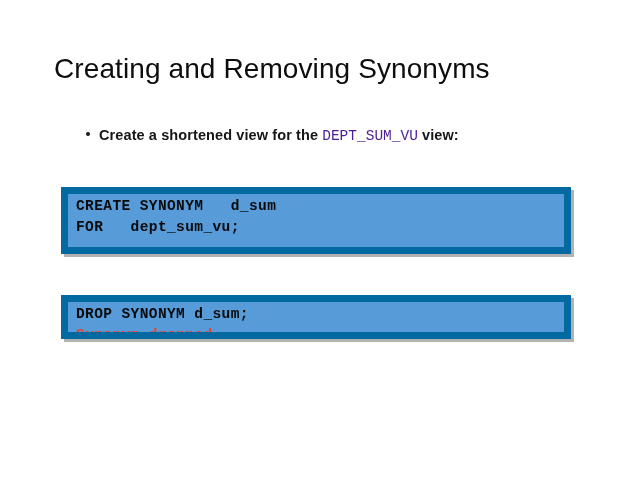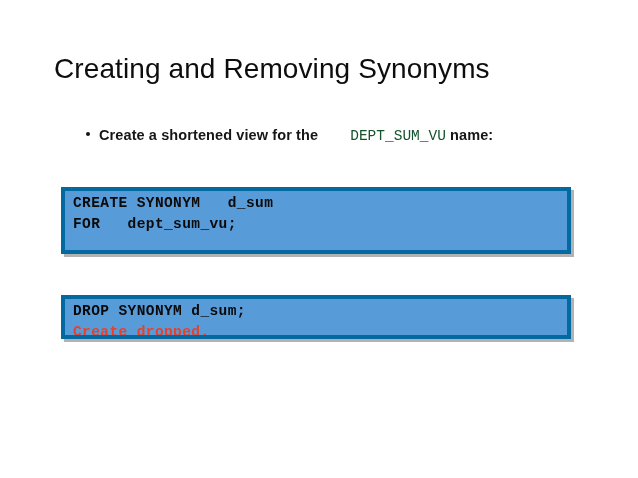--- a/index.html
+++ b/index.html
@@ -62,30 +62,29 @@
     font-family: "Liberation Sans", sans-serif;
     font-size: 14.5px;
     font-weight: 700;
     color: #161616;
     letter-spacing: 0.1px;
   }
   .bullet-text .mono-inline {
     font-family: "Liberation Mono", "DejaVu Sans Mono", monospace;
     font-weight: 400;
     font-size: 14.5px;
-    color: #14532d;
+    color: #4c1d95;
     letter-spacing: 0px;
-    margin-left: 28px;
   }
 
   
   .code-box {
     position: absolute;
     background: #589bd9;
-    border: 4px solid #0369a1;
+    border: 7px solid #0369a1;
     box-sizing: border-box;
     box-shadow: 3px 3px 0 rgba(0,0,0,0.30);
     overflow: hidden;
     padding: 2px 0 0 0;
   }
   #code-box-1 {
     left: 61px;
     top: 187px;
     width: 510px;
     height: 67px;
@@ -110,26 +109,26 @@
 </style>
 </head>
 <body>
 
 <div class="slide">
 
   <div class="slide-title">Creating and Removing Synonyms</div>
 
   <div class="bullet-row">
     <span class="bullet-dot"></span>
-    <span class="bullet-text"><span>Create a shortened view for the </span><span class="mono-inline">DEPT_SUM_VU</span><span> name:</span></span>
+    <span class="bullet-text"><span>Create a shortened view for the </span><span class="mono-inline">DEPT_SUM_VU</span><span> view:</span></span>
   </div>
 
   <div class="code-box" id="code-box-1">
     <div class="code-line sql">CREATE SYNONYM   d_sum</div>
     <div class="code-line sql">FOR   dept_sum_vu;</div>
   </div>
 
   <div class="code-box" id="code-box-2">
     <div class="code-line sql">DROP SYNONYM d_sum;</div>
-    <div class="code-line result">Create dropped.</div>
+    <div class="code-line result">Synonym dropped.</div>
   </div>
 
 </div>
 
 </body></html>

